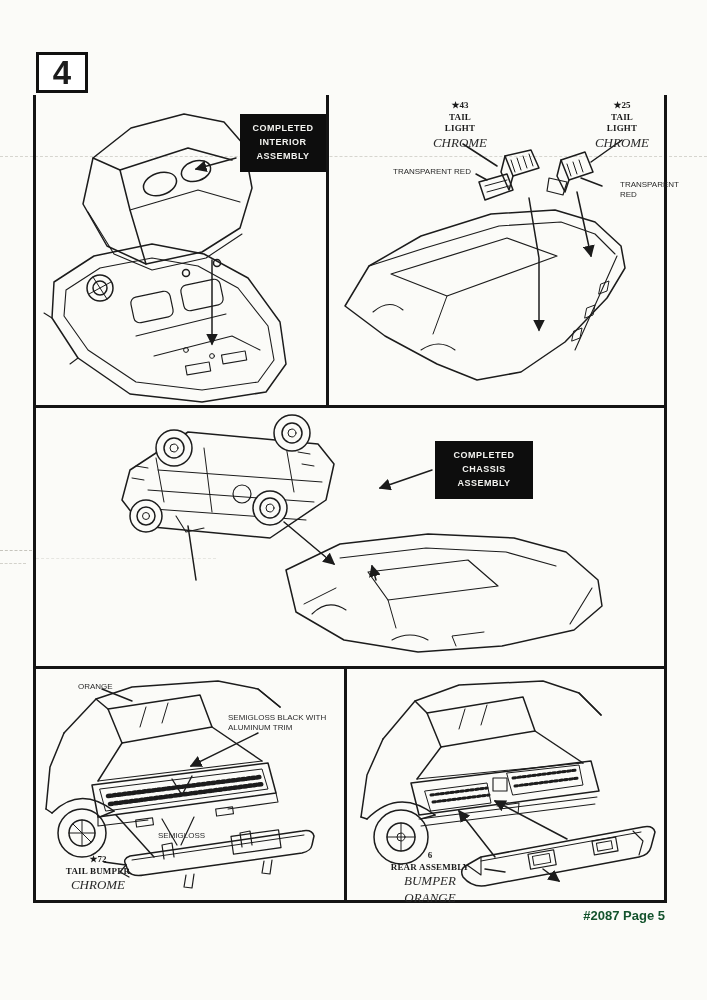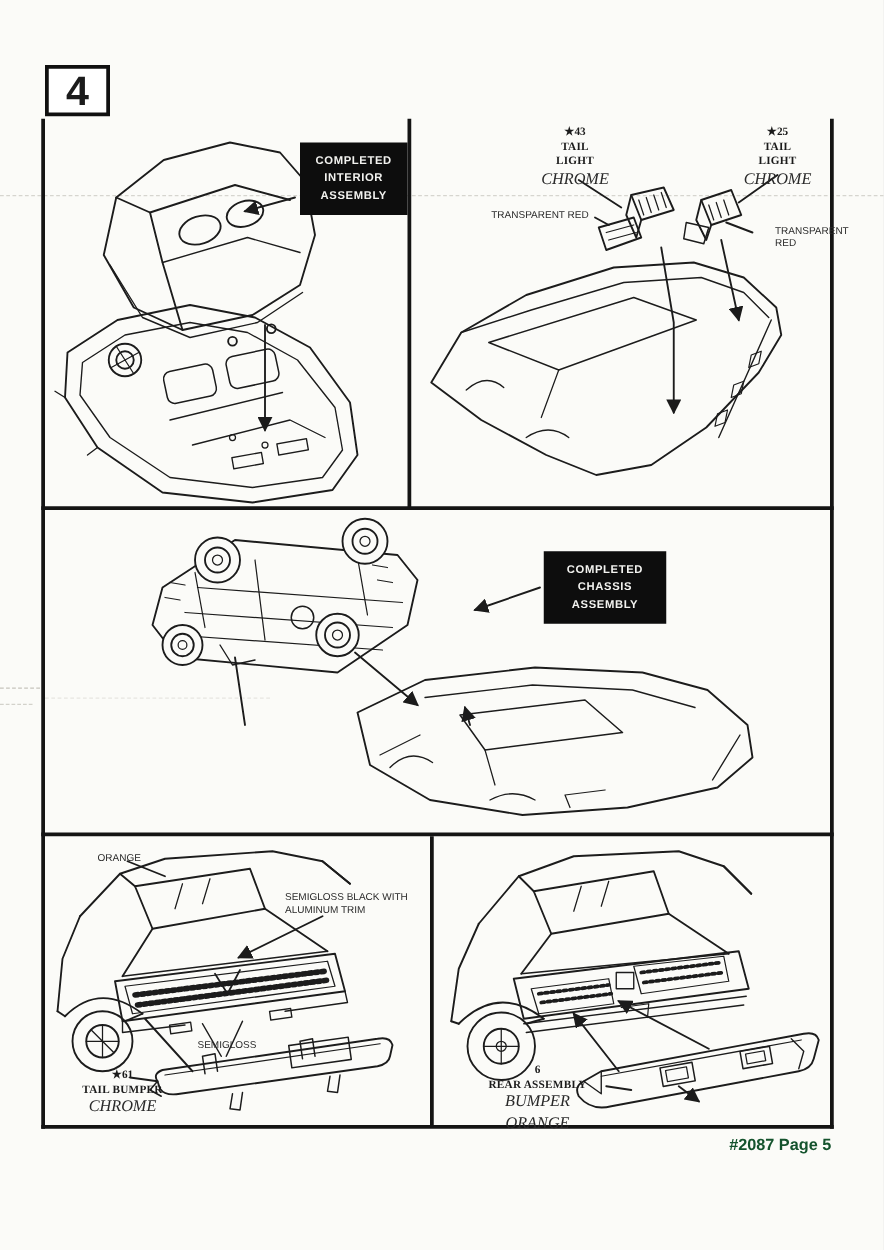--- a/index.html
+++ b/index.html
@@ -276,21 +276,21 @@
         <path d="M150,206 L148,218 L156,219 L158,205" stroke-width="1.2"></path>
         <path d="M228,192 L226,204 L234,205 L236,191" stroke-width="1.2"></path>
         <path d="M90,196 L84,203 L93,208" stroke-width="1.2"></path>
       </g>
     </svg>
     <div class="paint-note" style="left:42px;top:13px">ORANGE</div>
     <div class="paint-note preline" style="left:192px;top:44px;width:100px;text-align:left">SEMIGLOSS BLACK WITH
 ALUMINUM TRIM</div>
     <div class="paint-note" style="left:122px;top:162px">SEMIGLOSS</div>
     <div class="part-label" style="left:8px;top:185px;width:108px">
-      <div class="pl-num">★61</div>
+      <div class="pl-num">★72</div>
       <div class="pl-name">TAIL BUMPER</div>
       <div class="pl-finish">CHROME</div>
     </div>
   </div>
 
   <div class="panel" style="left:347px;top:669px;width:317px;height:231px">
     <svg width="317" height="231" viewBox="0 0 317 231">
       <defs>
         <marker id="ah5" markerWidth="8" markerHeight="8" refX="7" refY="4" orient="auto">
           <path d="M0,0 L8,4 L0,8 Z" fill="#1b1b1b"></path>

